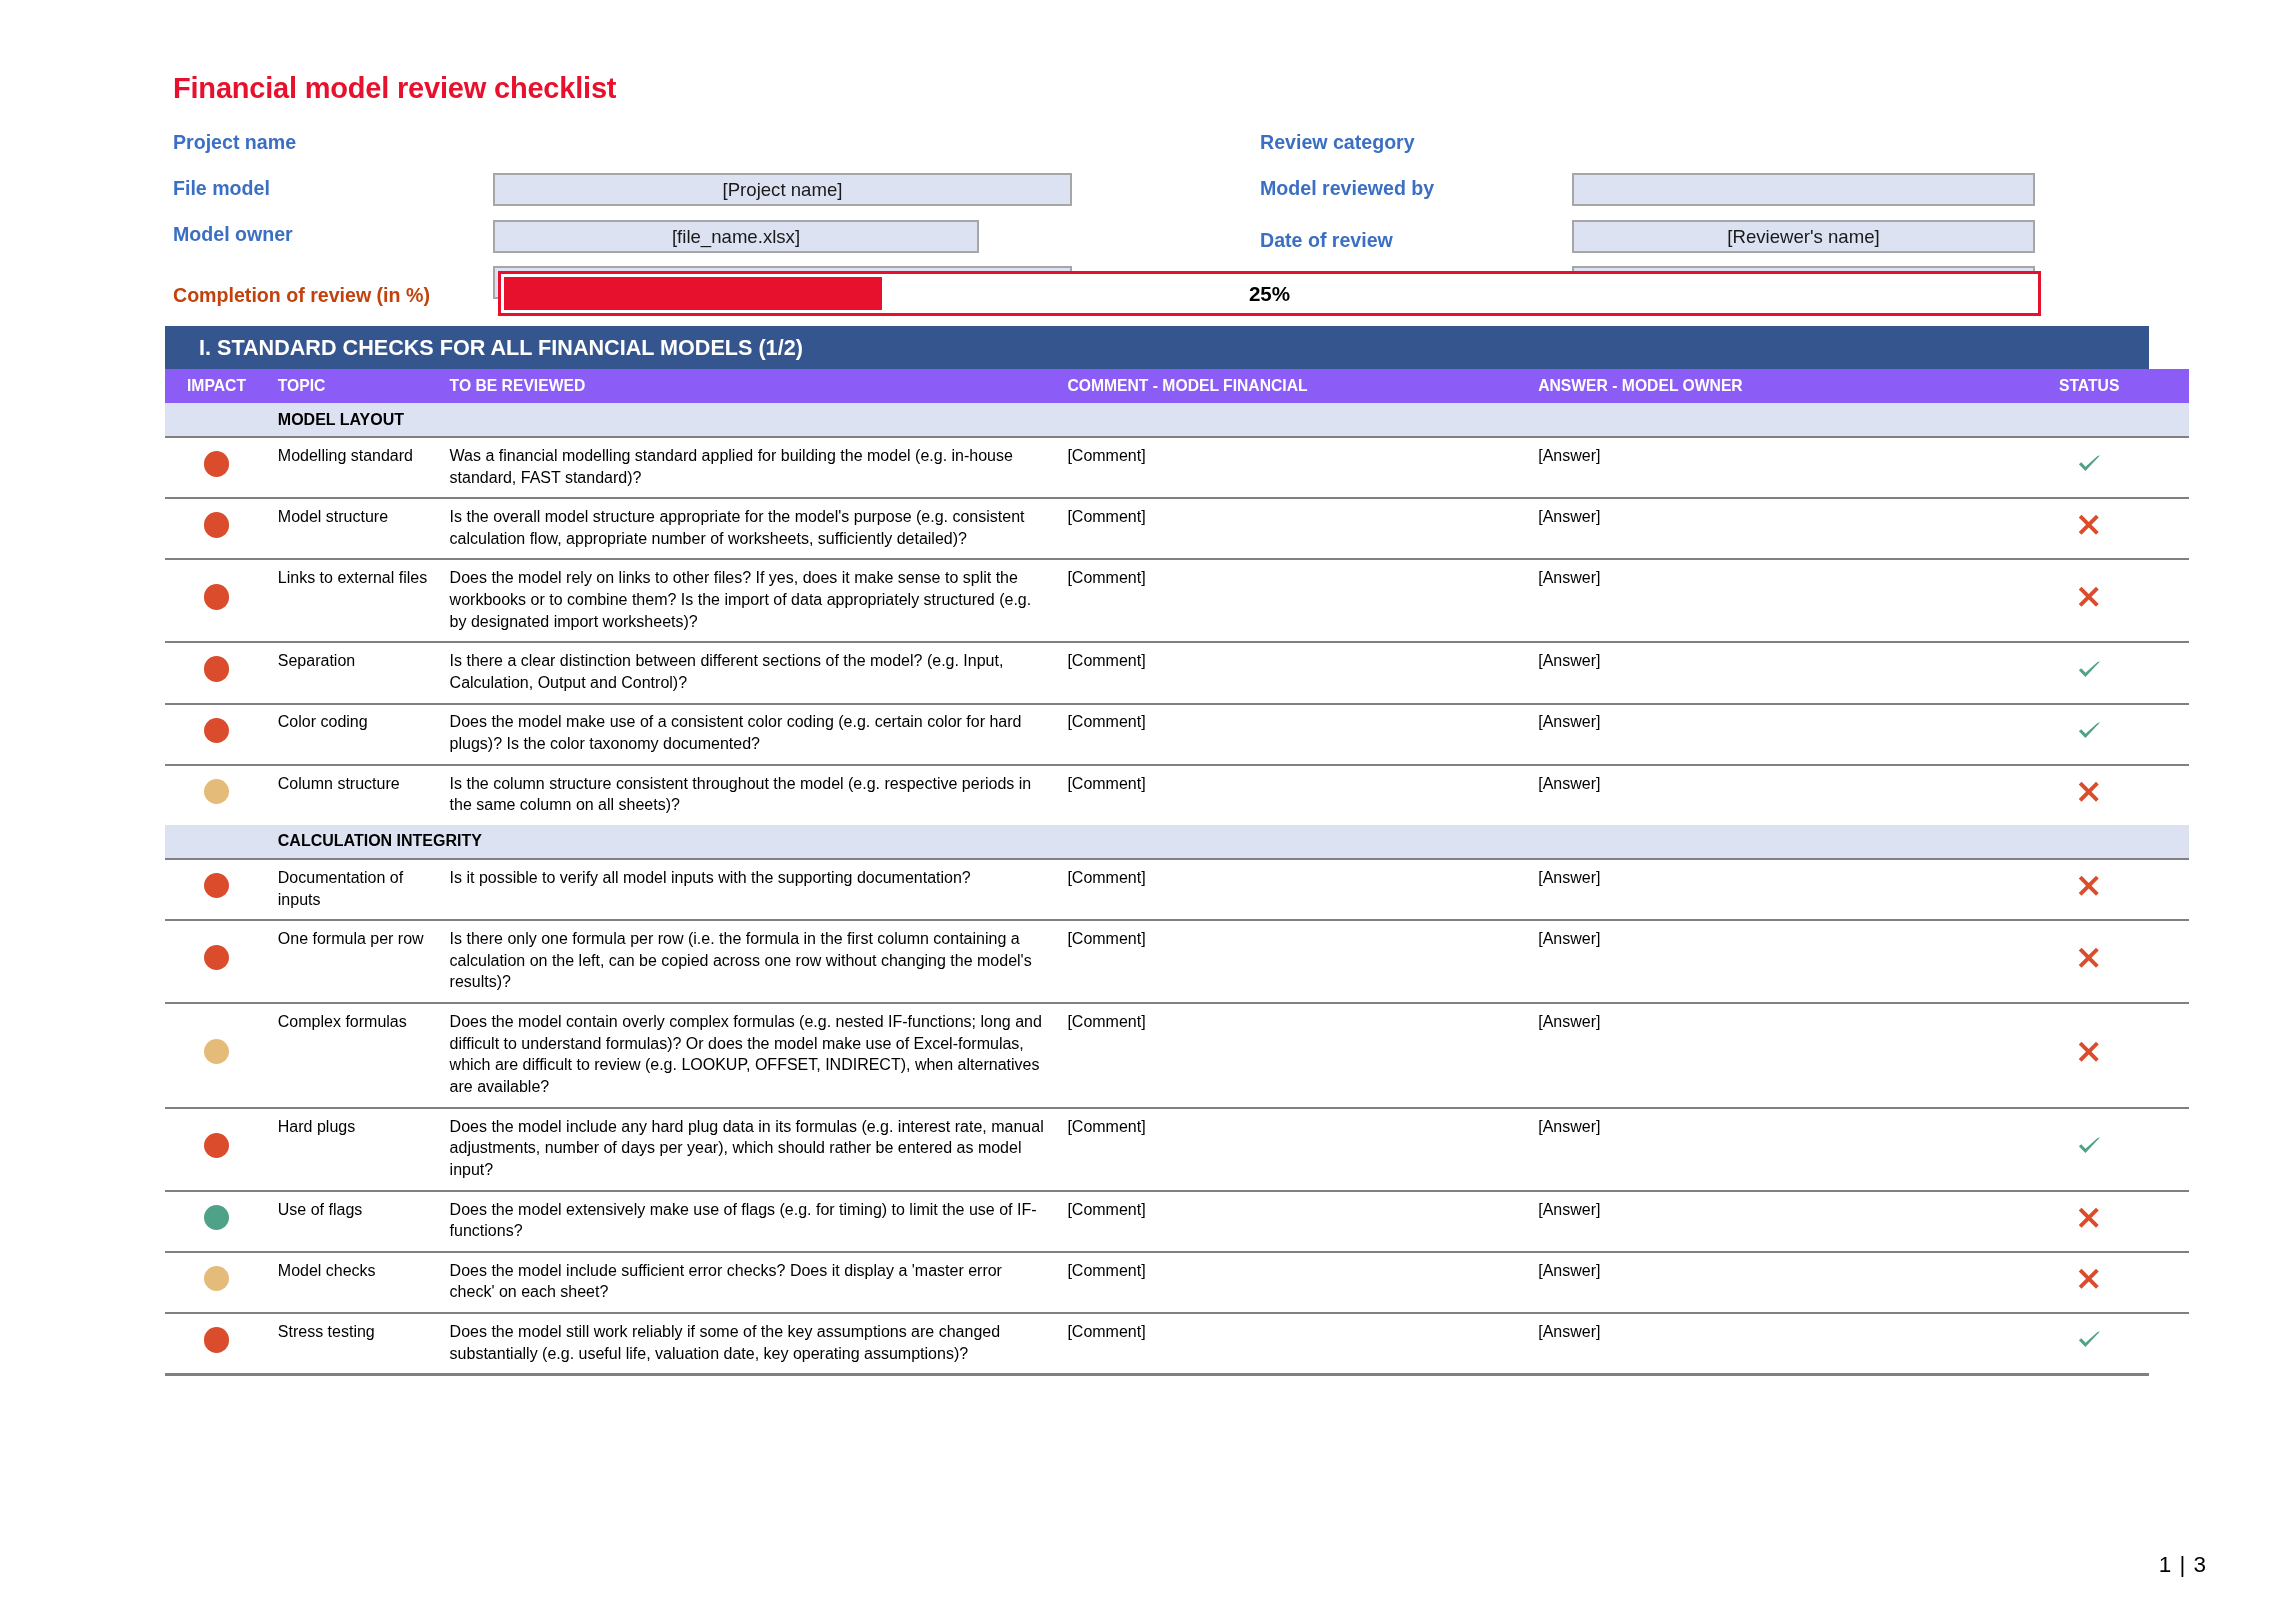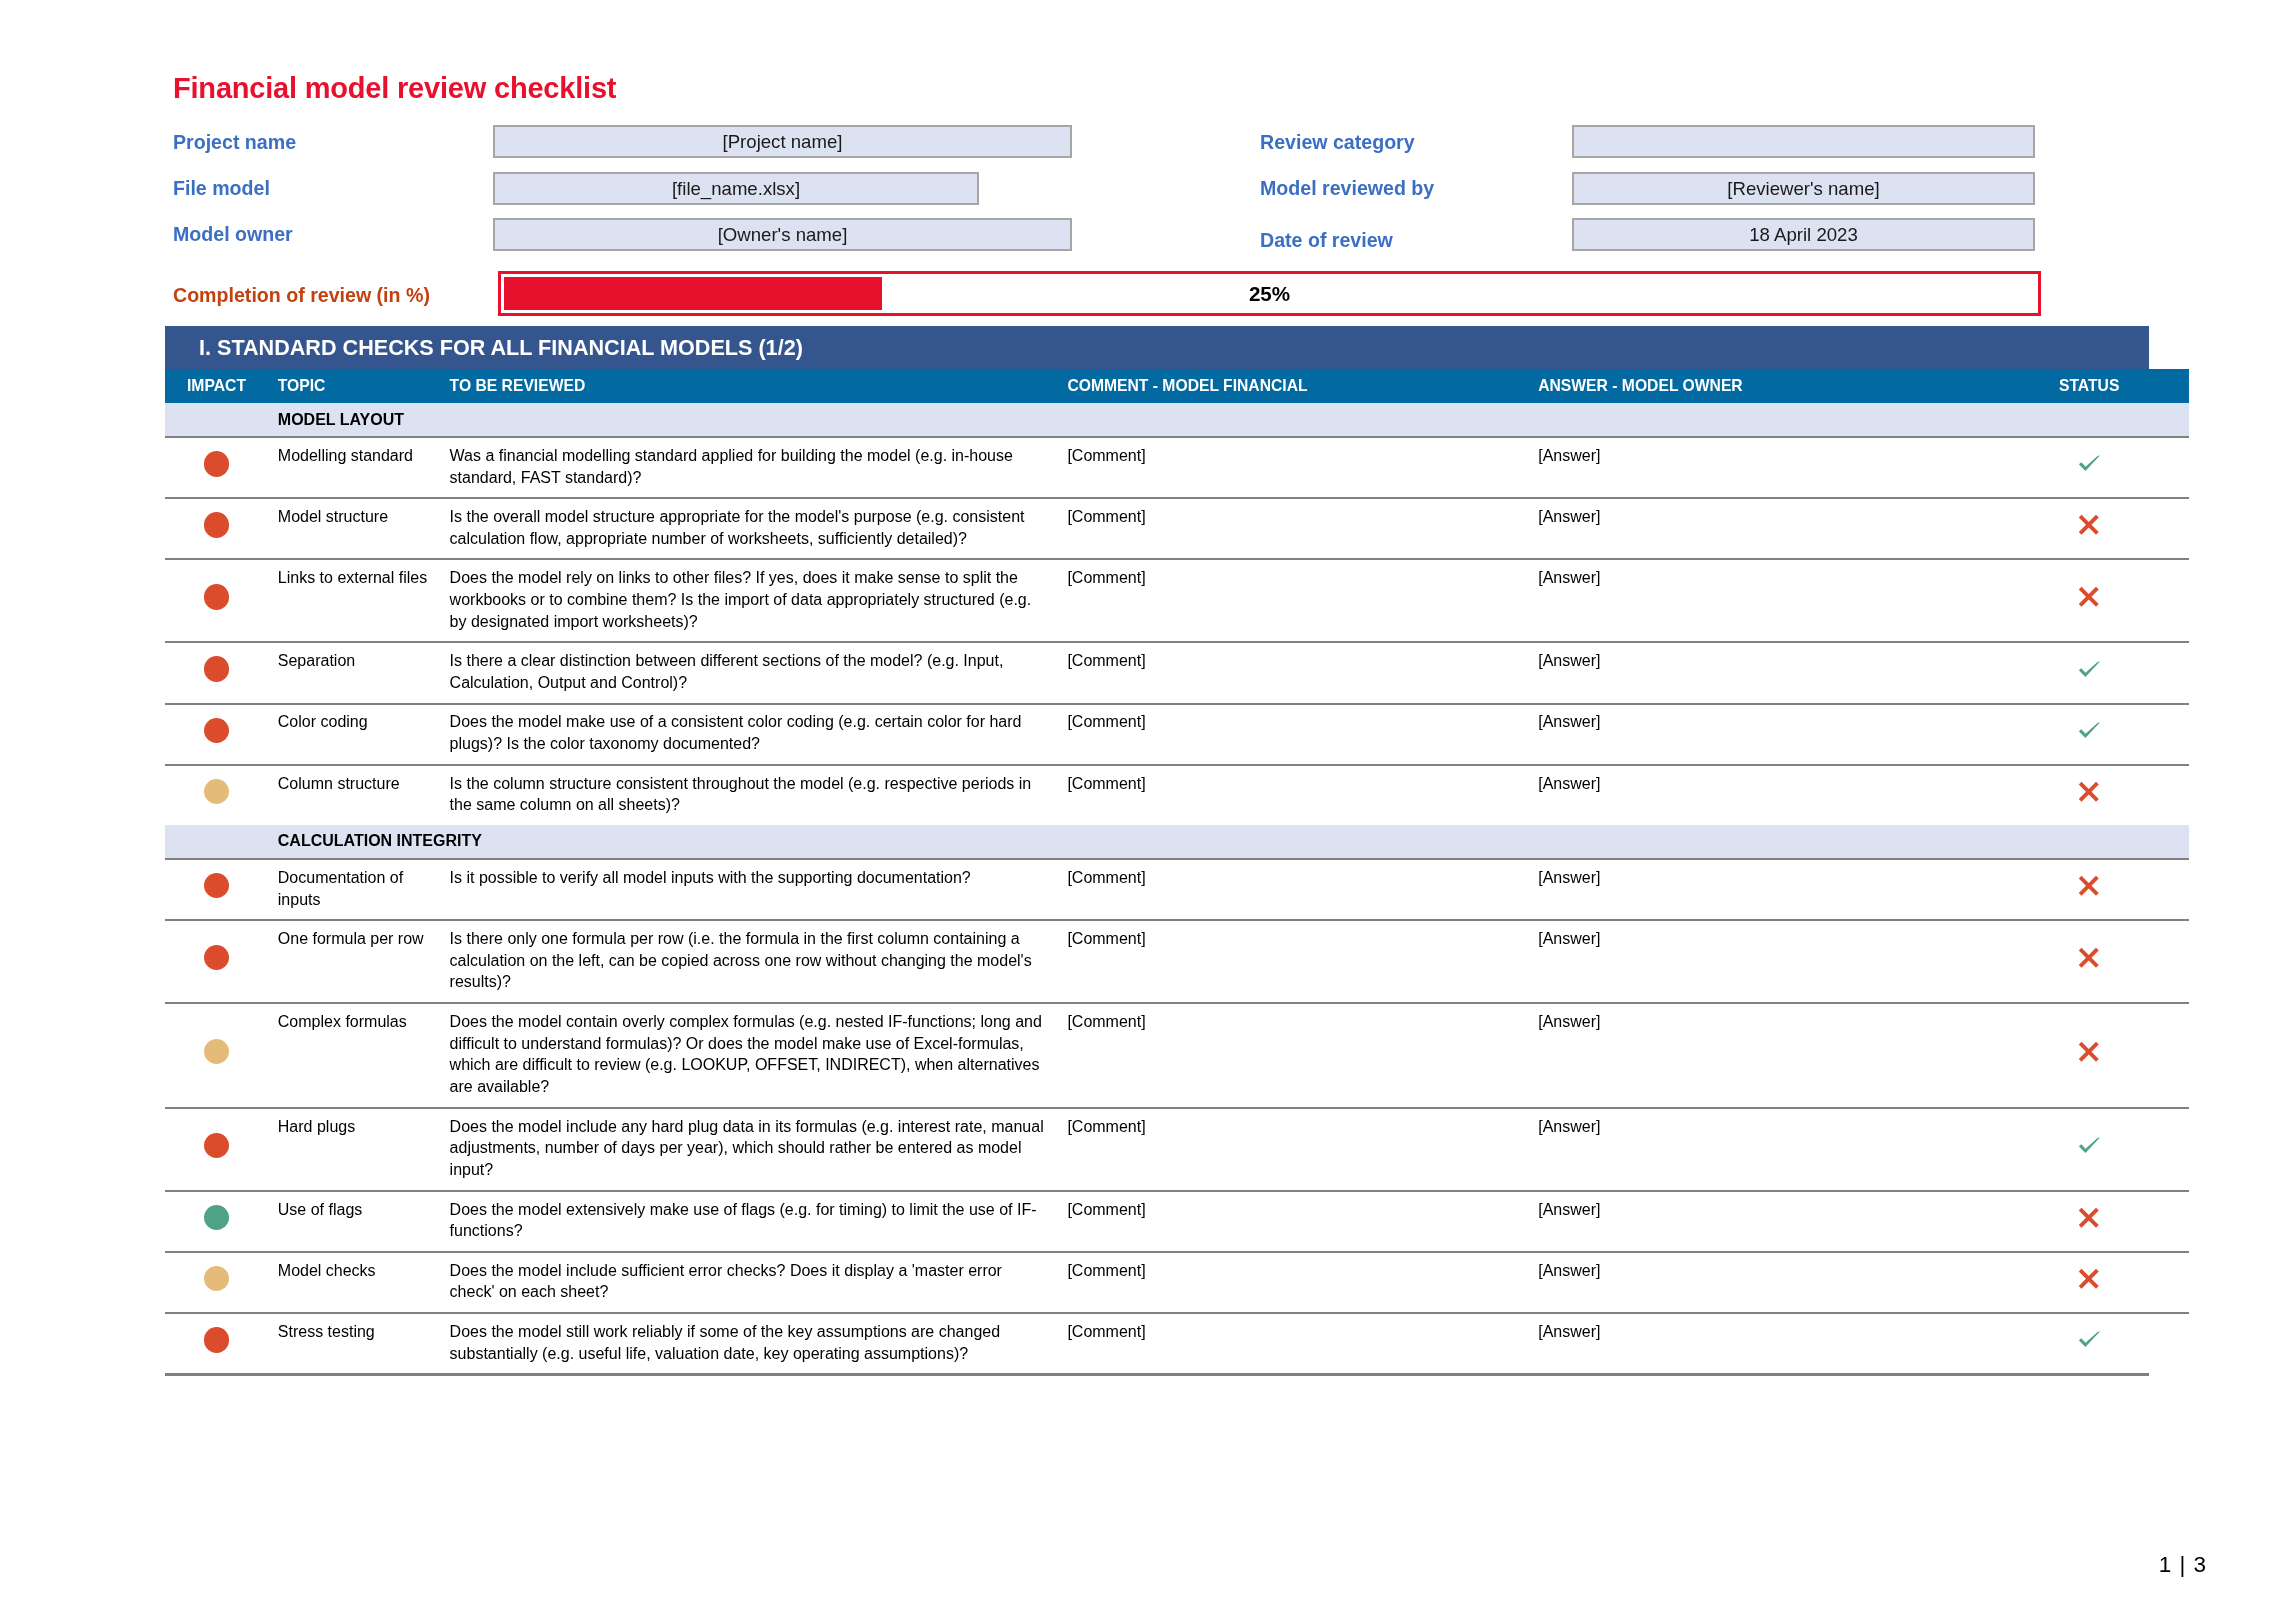--- a/index.html
+++ b/index.html
@@ -46,20 +46,21 @@
     position: absolute;
     background: #DCE2F1;
     border: 2px solid #A6A6A6;
     box-sizing: border-box;
     font-size: 18.6px;
     color: #1a1a1a;
     display: flex;
     align-items: center;
     justify-content: center;
     height: 33px;
+    margin-top: 48px;
   }
 
   
   .lbl-project   { left: 173px; top: 131px; }
   .lbl-file      { left: 173px; top: 177px; }
   .lbl-owner     { left: 173px; top: 223px; }
 
   .fld-project   { left: 493px; top: 125px; width: 579px; }
   .fld-file      { left: 493px; top: 172px; width: 486px; }
   .fld-owner     { left: 493px; top: 218px; width: 579px; }
@@ -126,21 +127,21 @@
     line-height: 43px;
     padding-left: 34px;
     box-sizing: border-box;
   }
   table.checklist {
     border-collapse: collapse;
     width: 1984px;
     table-layout: fixed;
   }
   table.checklist th {
-    background: #0369a1;
+    background: #8b5cf6;
     color: #ffffff;
     font-size: 15.7px;
     font-weight: bold;
     height: 34px;
     text-align: left;
     padding: 0;
     vertical-align: middle;
   }
   .th-impact  { width: 103px; text-align: center !important; }
   .th-topic   { width: 162px; padding-left: 9.8px !important; }

